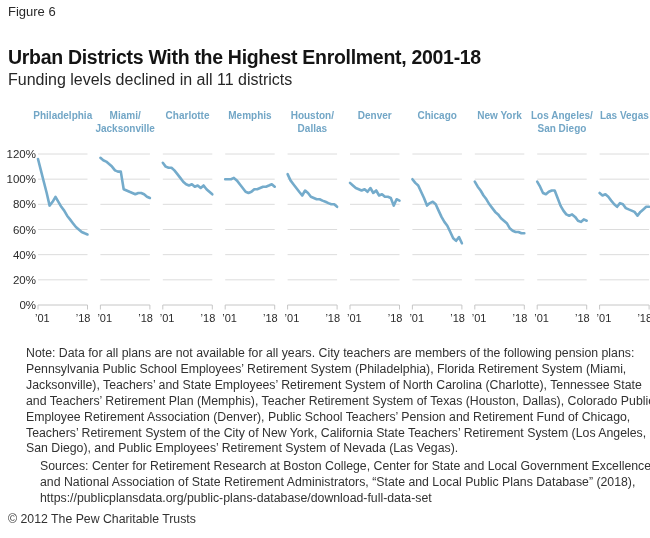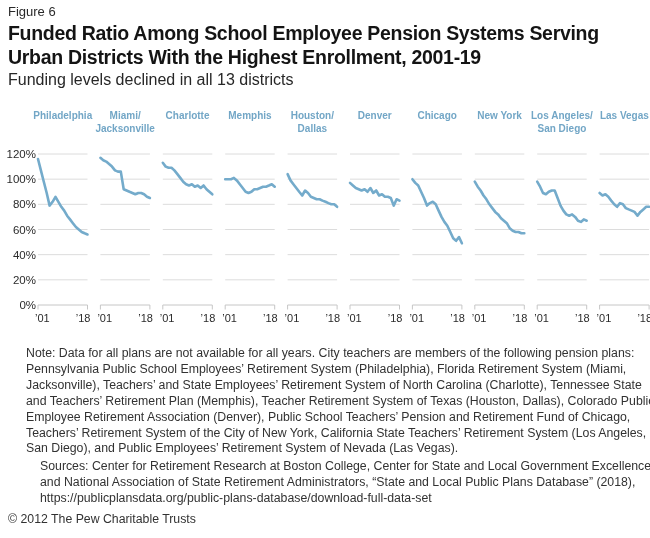--- a/index.html
+++ b/index.html
@@ -19,24 +19,24 @@
   .ytick{font-size:11.5px;fill:#2b2b2b;}
   .xtick{font-size:11px;fill:#2b2b2b;}
   .dlabel{font-size:10px;font-weight:bold;}
 </style>
 </head>
 <body>
 
 <div class="page">
   <div class="figure-label">Figure 6</div>
   <div class="title">
-    <span>Funded Ratio Among School Employee Pension Systems Serving</span><br>
-    <span>Urban Districts With the Highest Enrollment, 2001-19</span>
+    <br>
+    <span>Urban Districts With the Highest Enrollment, 2001-18</span>
   </div>
-  <div class="subtitle">Funding levels declined in all 13 districts</div>
+  <div class="subtitle">Funding levels declined in all 11 districts</div>
 
   <div class="chart-wrap">
     <svg id="chart" width="650" height="335" viewBox="0 0 650 335">
         <text x="36" y="158" text-anchor="end" class="ytick">120%</text>
         <text x="36" y="183.16666666666666" text-anchor="end" class="ytick">100%</text>
         <text x="36" y="208.33333333333334" text-anchor="end" class="ytick">80%</text>
         <text x="36" y="233.5" text-anchor="end" class="ytick">60%</text>
         <text x="36" y="258.6666666666667" text-anchor="end" class="ytick">40%</text>
         <text x="36" y="283.8333333333333" text-anchor="end" class="ytick">20%</text>
         <text x="36" y="309" text-anchor="end" class="ytick">0%</text>

